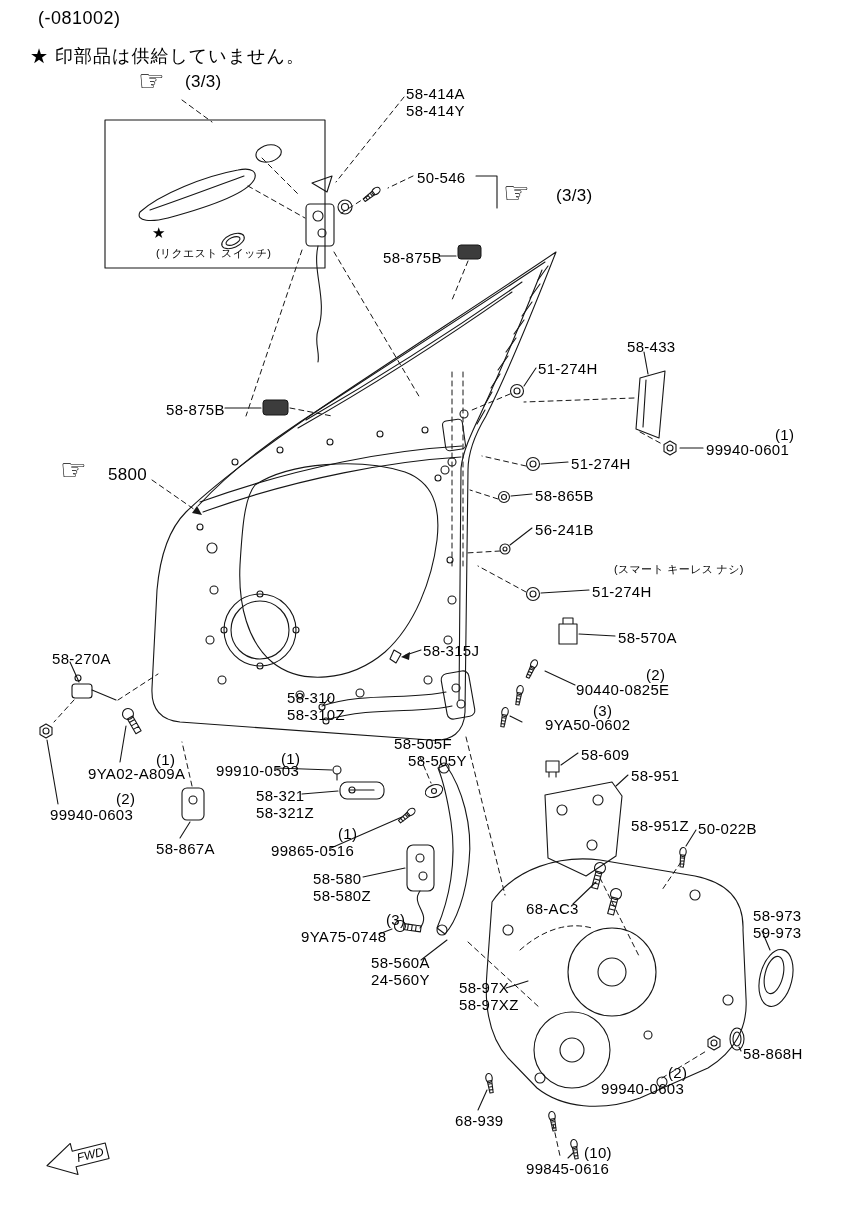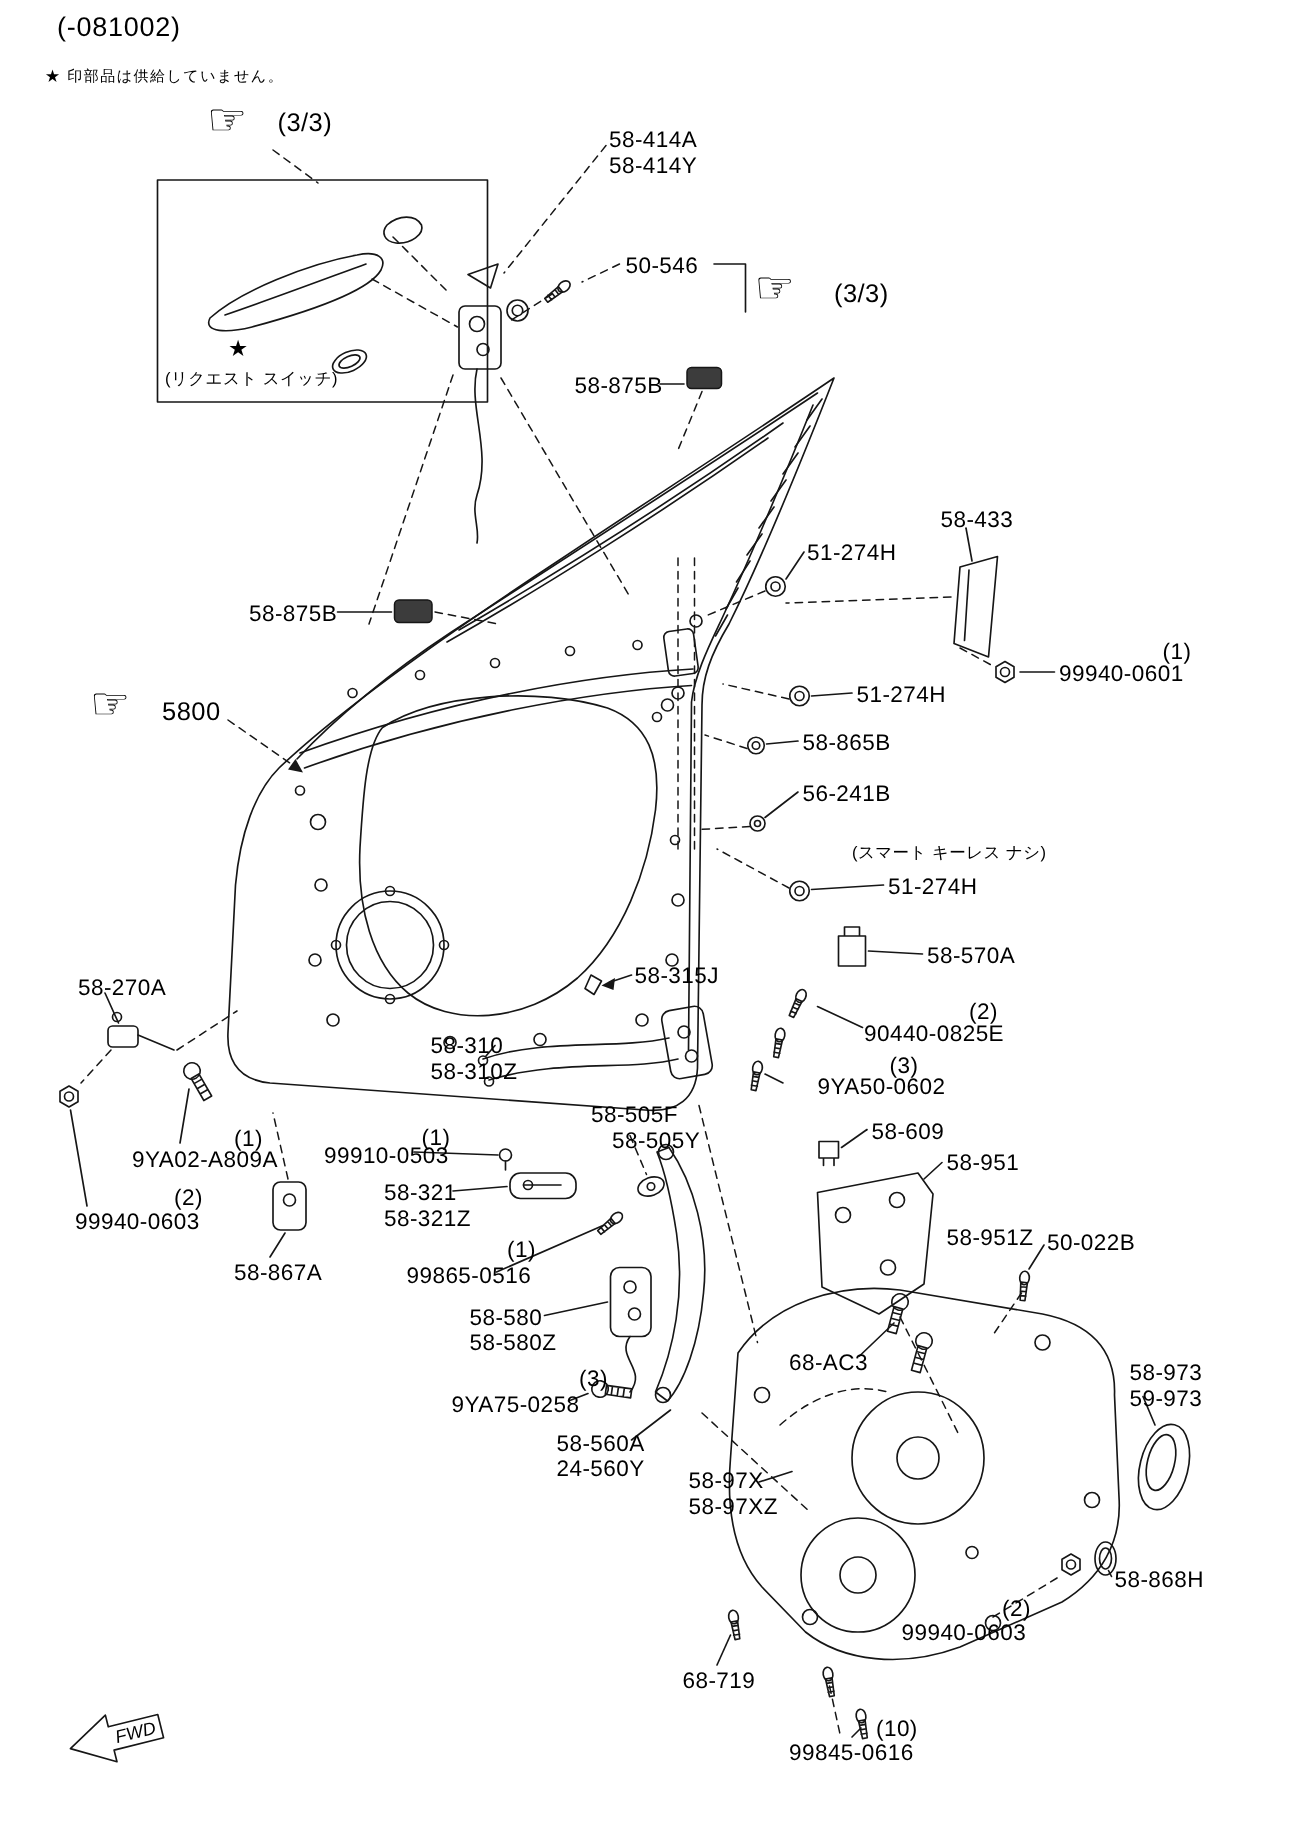--- a/index.html
+++ b/index.html
@@ -4,24 +4,24 @@
 <style>
   html,body{margin:0;padding:0;background:#fff;}
   .page{position:relative;width:864px;height:1214px;background:#fff;outline:1px solid #000;
         font-family:"Liberation Sans",sans-serif;color:#000;overflow:hidden;}
   .page svg{position:absolute;left:0;top:0;}
   .ln{fill:none;stroke:#161616;stroke-width:1.1;stroke-linejoin:round;stroke-linecap:round;}
   .lnd{fill:none;stroke:#161616;stroke-width:1;stroke-dasharray:5 4;stroke-linecap:round;}
   .fillp{fill:#3c3c3c;stroke:#161616;stroke-width:1;}
   .ah{fill:#161616;stroke:none;}
   .lbl{position:absolute;font-size:15px;line-height:17px;white-space:nowrap;letter-spacing:.3px;}
-  .sm{font-size:11px;line-height:13px;}
+  .sm{font-size:11px;line-height:13px;margin-left:46px;}
   .big{font-size:17px;}
   .hdr{position:absolute;left:38px;top:8px;font-size:18px;letter-spacing:.5px;}
-  .note{position:absolute;left:30px;top:44px;font-size:10px;letter-spacing:1px;}
+  .note{position:absolute;left:30px;top:44px;font-size:18px;letter-spacing:1px;}
   .hand{position:absolute;font-size:30px;line-height:30px;}
 </style>
 </head>
 <body>
 
 <div class="page">
 
 <svg width="864" height="1214" viewBox="0 0 864 1214">
   <defs>
     <g id="bolt">
@@ -379,25 +379,25 @@
 <div class="lbl" style="left:156px;top:840px">58-867A</div>
 <div class="lbl" style="left:338px;top:825px">(1)</div>
 <div class="lbl" style="left:271px;top:842px">99865-0516</div>
 <div class="lbl" style="left:698px;top:820px">50-022B</div>
 <div class="lbl" style="left:313px;top:870px">58-580</div>
 <div class="lbl" style="left:313px;top:887px">58-580Z</div>
 <div class="lbl" style="left:526px;top:900px">68-AC3</div>
 <div class="lbl" style="left:753px;top:907px">58-973</div>
 <div class="lbl" style="left:753px;top:924px">59-973</div>
 <div class="lbl" style="left:386px;top:911px">(3)</div>
-<div class="lbl" style="left:301px;top:928px">9YA75-0258</div>
+<div class="lbl" style="left:301px;top:928px">9YA75-0748</div>
 <div class="lbl" style="left:371px;top:954px">58-560A</div>
 <div class="lbl" style="left:371px;top:971px">24-560Y</div>
 <div class="lbl" style="left:459px;top:979px">58-97X</div>
 <div class="lbl" style="left:459px;top:996px">58-97XZ</div>
 <div class="lbl" style="left:743px;top:1045px">58-868H</div>
 <div class="lbl" style="left:668px;top:1064px">(2)</div>
 <div class="lbl" style="left:601px;top:1080px">99940-0603</div>
-<div class="lbl" style="left:455px;top:1112px">68-719</div>
+<div class="lbl" style="left:455px;top:1112px">68-939</div>
 <div class="lbl" style="left:584px;top:1144px">(10)</div>
 <div class="lbl" style="left:526px;top:1160px">99845-0616</div>
 
 </div>
 
 </body></html>

